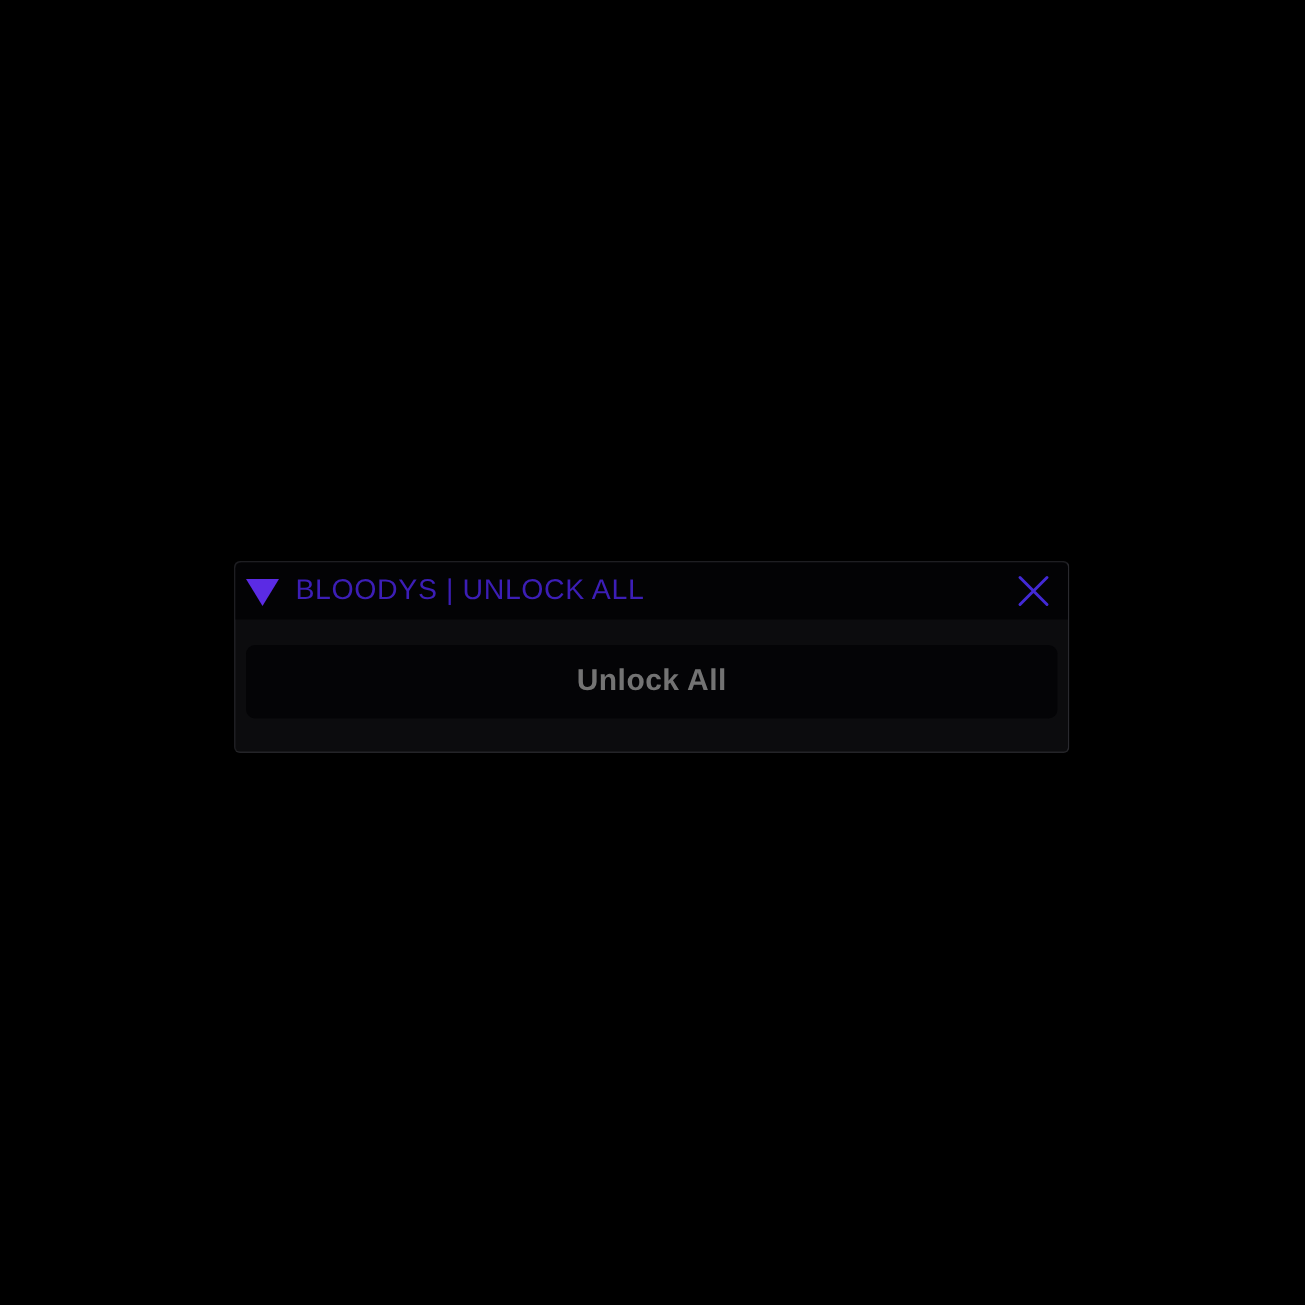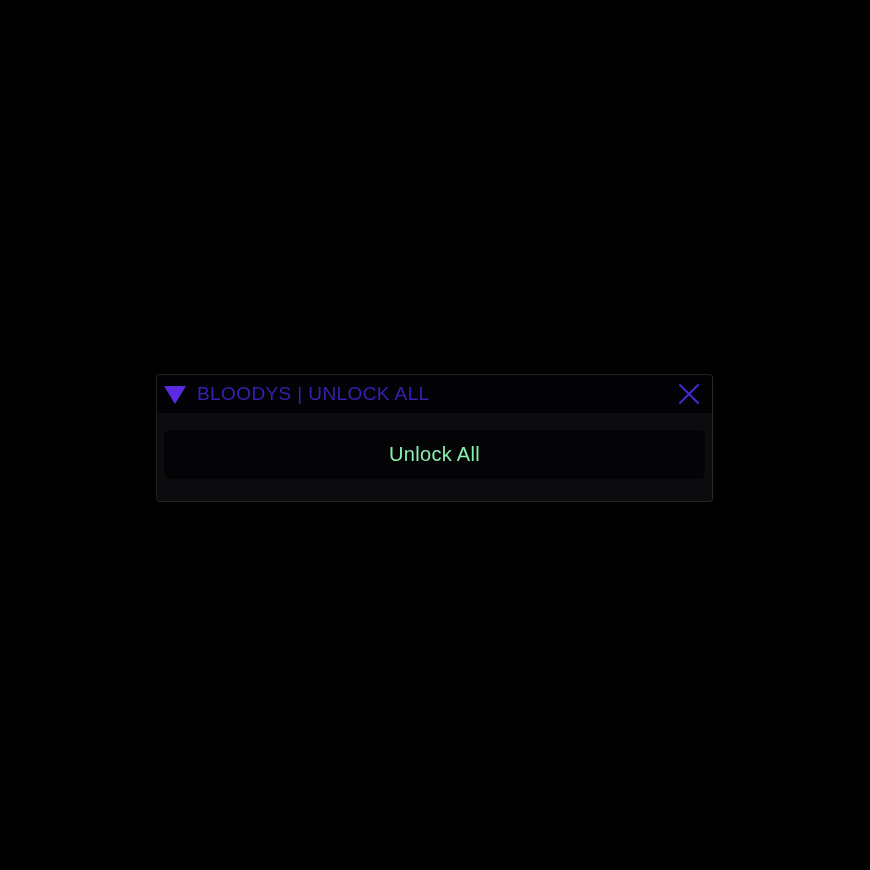--- a/index.html
+++ b/index.html
@@ -68,25 +68,26 @@
     box-sizing: border-box;
     padding: 17px 7px 0 7px;
   }
   .menu-item {
     height: 49px;
     background: #040406;
     border-radius: 6px;
     display: flex;
     align-items: center;
     justify-content: center;
-    color: #86efac;
+    color: #737373;
     font-size: 20px;
     letter-spacing: 0.3px;
     cursor: pointer;
     user-select: none;
+    font-weight: bold;
   }
 </style>
 </head>
 <body>
 
 <div class="window">
   <div class="titlebar">
     <div class="tri"></div>
     <span class="title">BLOODYS | UNLOCK ALL</span>
     <button class="close-btn">

